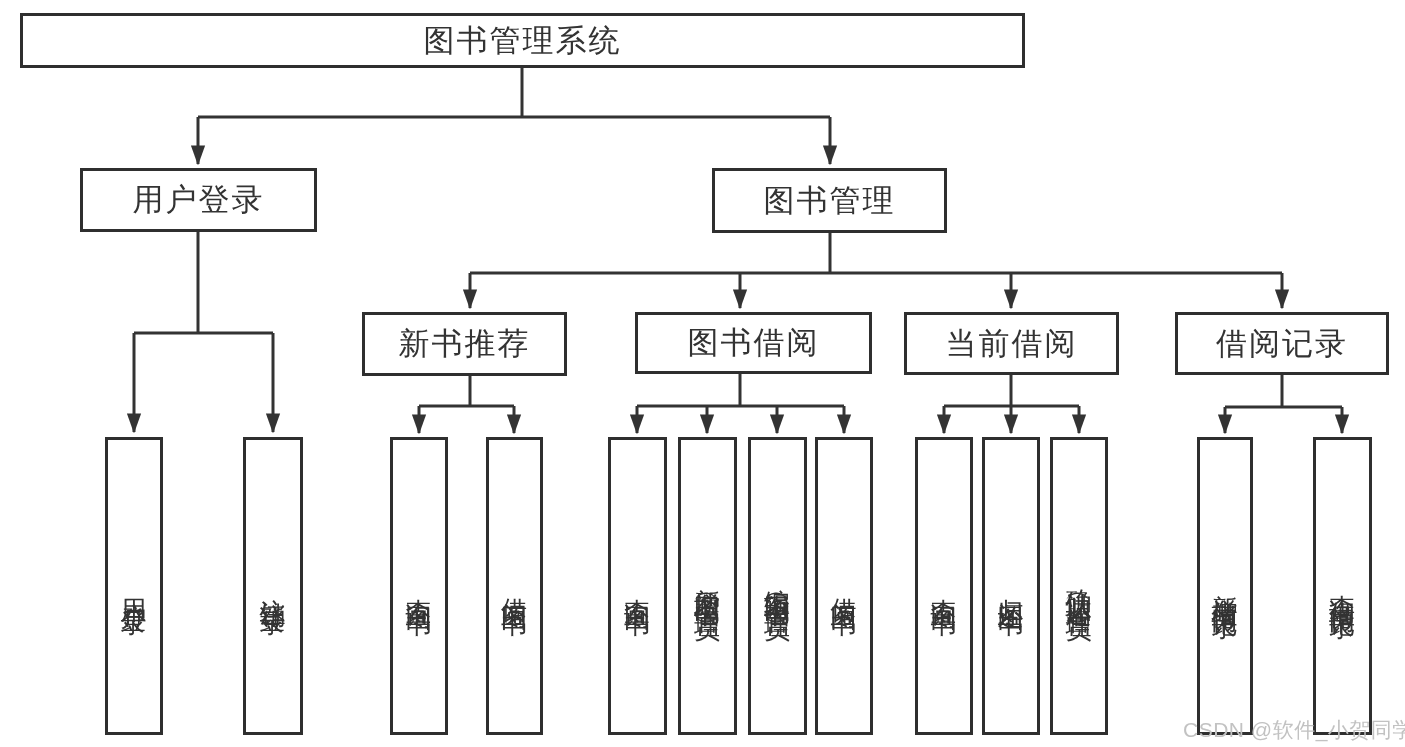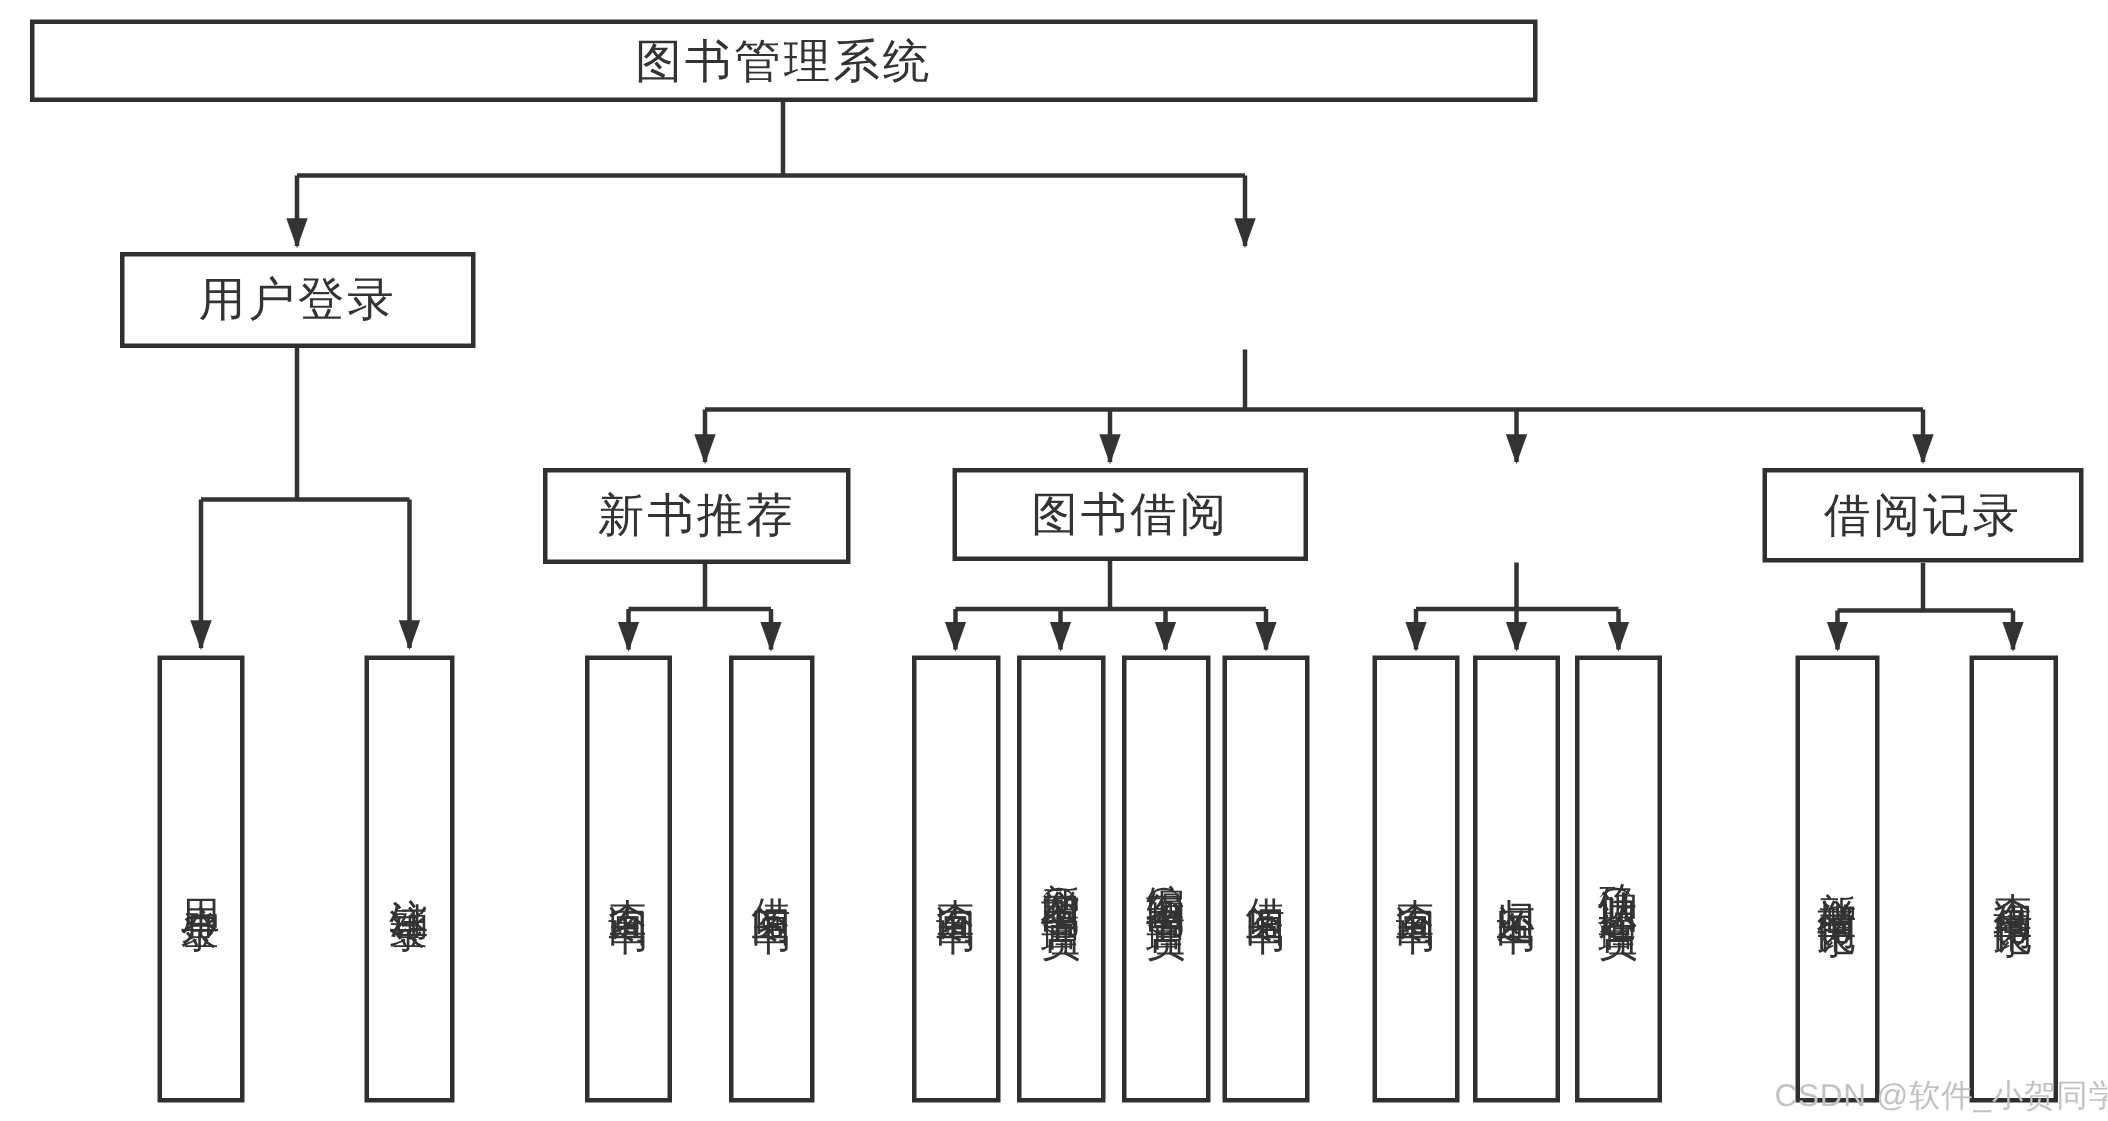--- a/index.html
+++ b/index.html
@@ -88,26 +88,32 @@
     </g>
   </svg>
 
   <div class="hbox" style="left:20px;top:13px;width:1005px;height:55px">
     <span>图书管理系统</span>
   </div>
 
   <div class="hbox" style="left:80px;top:168px;width:237px;height:64px">
     <span>用户登录</span>
   </div>
+  <div class="hbox" style="left:712px;top:168px;width:235px;height:65px">
+    <span>图书管理</span>
+  </div>
 
   <div class="hbox" style="left:362px;top:312px;width:205px;height:64px">
     <span>新书推荐</span>
   </div>
   <div class="hbox" style="left:635px;top:312px;width:237px;height:62px">
     <span>图书借阅</span>
+  </div>
+  <div class="hbox" style="left:904px;top:312px;width:215px;height:63px">
+    <span>当前借阅</span>
   </div>
   <div class="hbox" style="left:1175px;top:312px;width:214px;height:63px">
     <span>借阅记录</span>
   </div>
 
   <div class="vbox" style="left:105px;top:437px;width:58px;height:298px">
     <span class="vtext">用户登录</span>
   </div>
   <div class="vbox" style="left:243px;top:437px;width:60px;height:298px">
     <span class="vtext">注销登录</span>

